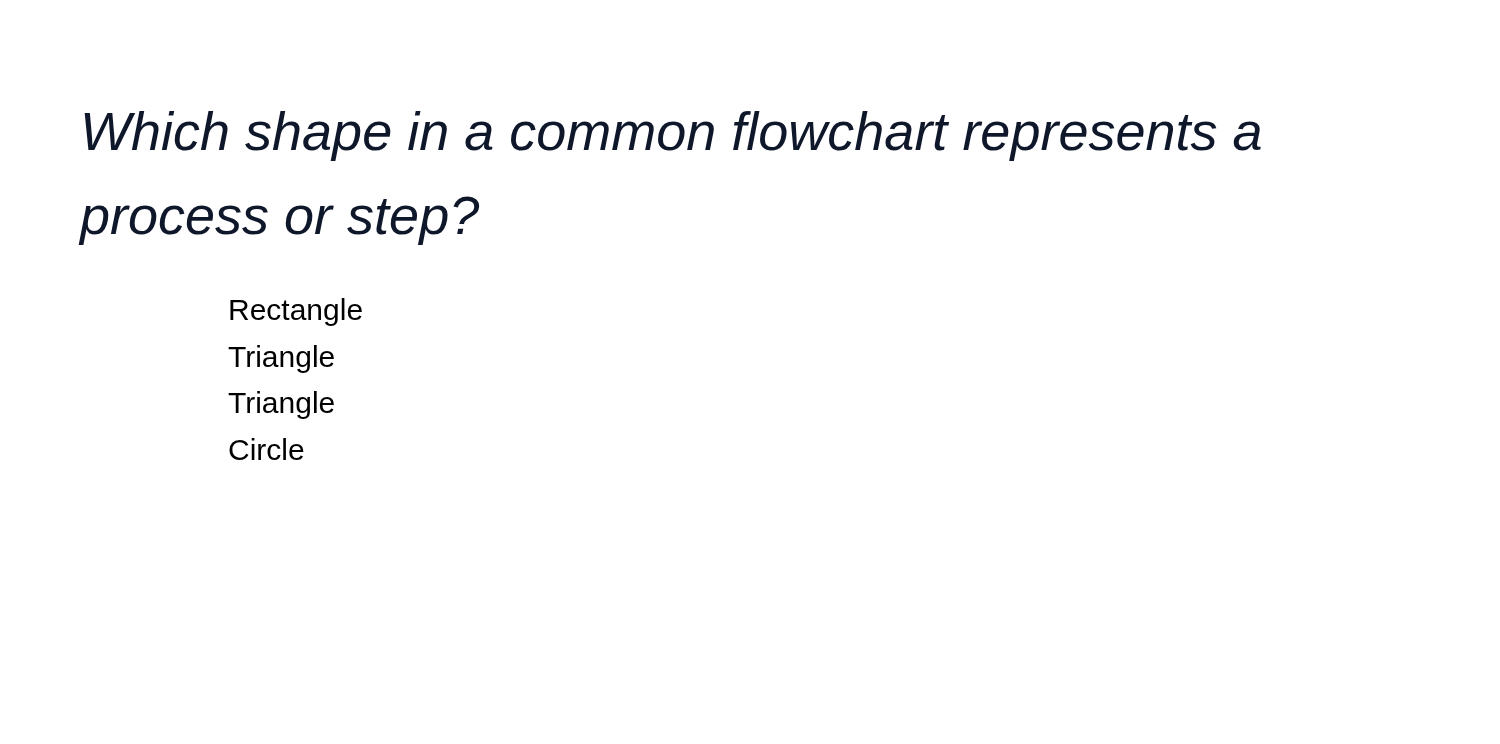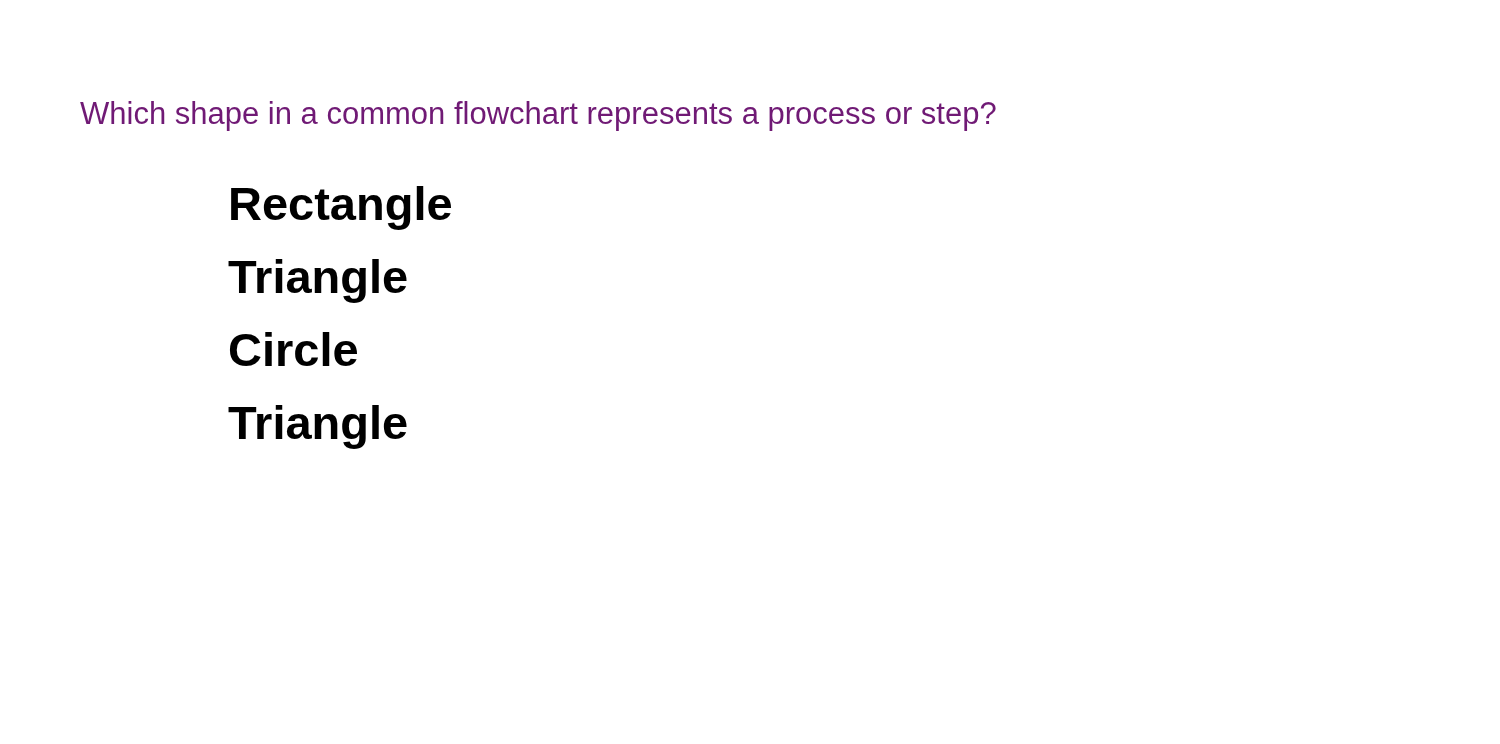--- a/index.html
+++ b/index.html
@@ -8,38 +8,39 @@
       box-sizing: border-box;
     }
     body {
       background: #ffffff;
       font-family: -apple-system, BlinkMacSystemFont, "Segoe UI", Helvetica, Arial, sans-serif;
       width: 1500px;
       height: 744px;
       padding: 90px 80px;
     }
     .question {
-      font-size: 31px;
+      font-size: 54px;
       line-height: 1.55;
-      color: #701a75;
+      color: #0f172a;
       font-weight: 400;
       margin-bottom: 30px;
+      font-style: italic;
     }
     .options {
       padding-left: 148px;
     }
     .option {
-      font-size: 47px;
+      font-size: 30px;
       line-height: 1.55;
       color: #000000;
-      font-weight: 700;
+      font-weight: 400;
     }
   </style>
 </head>
 <body>
 
 <div class="question">Which shape in a common flowchart represents a process or step?</div>
 <div class="options">
   <div class="option">Rectangle</div>
   <div class="option">Triangle</div>
+  <div class="option">Triangle</div>
   <div class="option">Circle</div>
-  <div class="option">Triangle</div>
 </div>
 
 </body></html>

